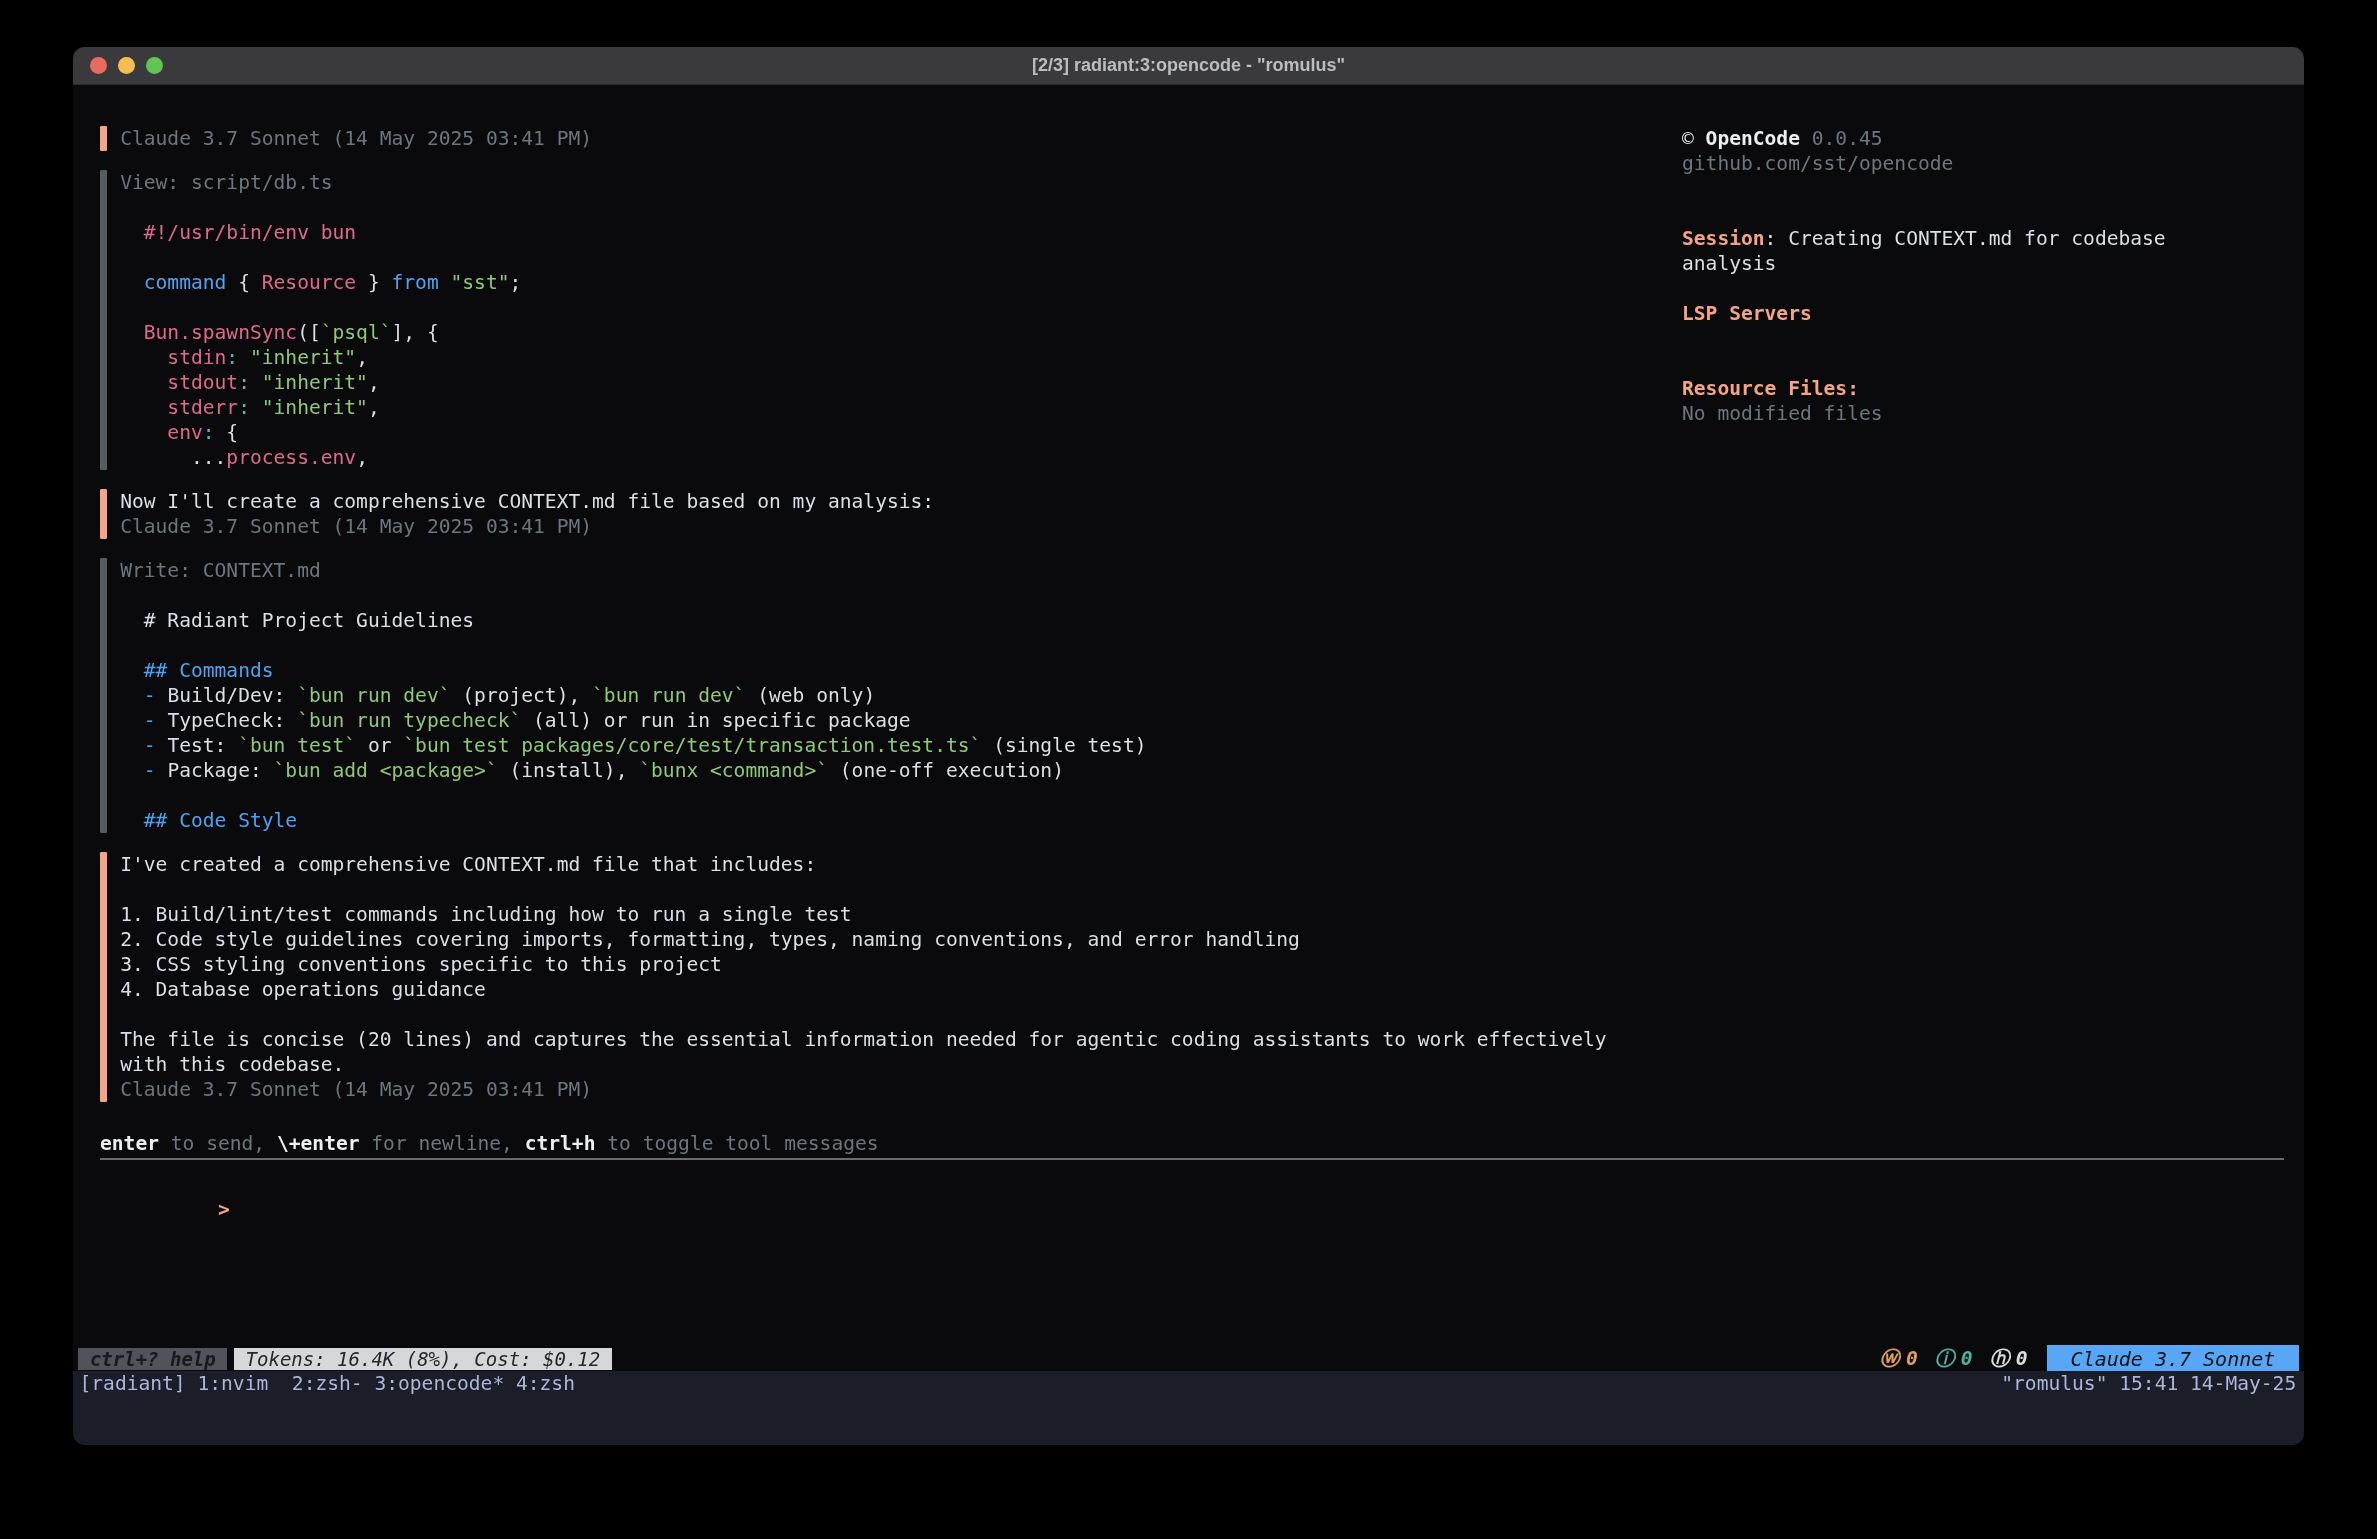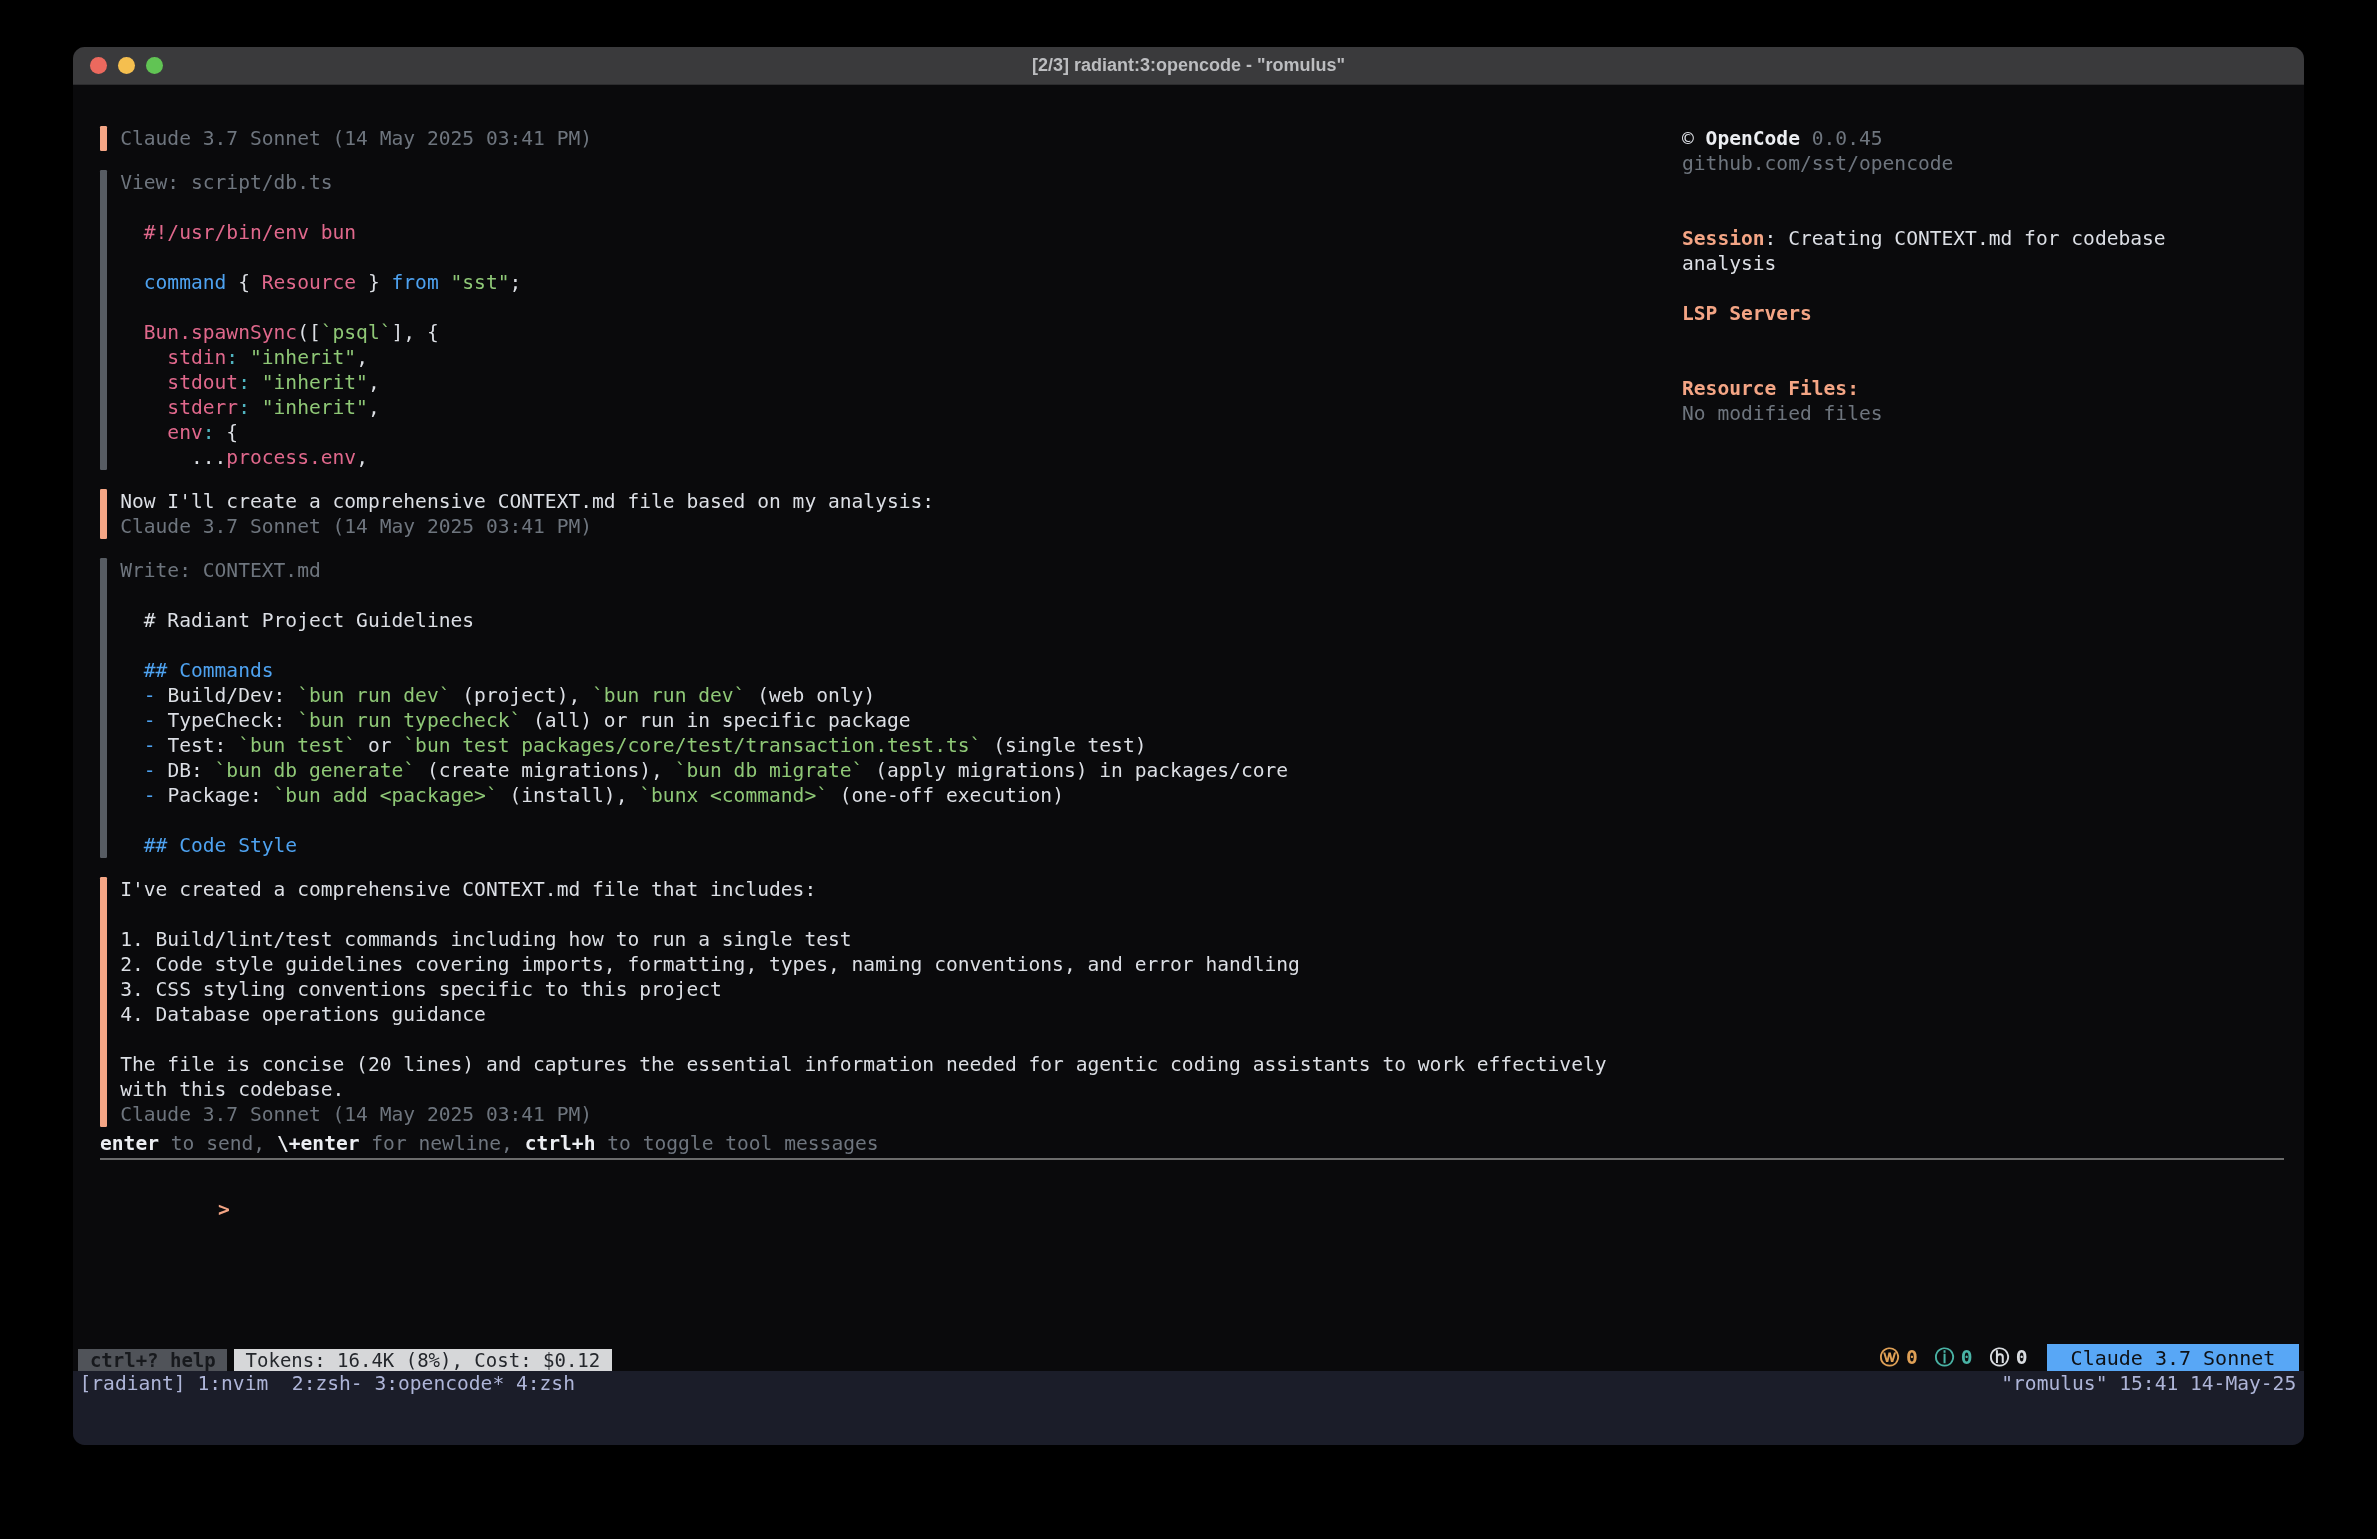--- a/index.html
+++ b/index.html
@@ -35,21 +35,21 @@
   .divider{height:2.6px;background:var(--divider);margin-top:1.3px;}
   .prompt{margin-top:11.7px;font-weight:bold;}
 
   
   .c-fg{color:var(--fg);} .c-fgb{color:var(--fgb);font-weight:bold;}
   .c-gray{color:var(--gray);} .c-blue{color:var(--blue);} .c-green{color:var(--green);}
   .c-pink{color:var(--pink);} .c-cyan{color:var(--cyan);}
   .c-peach{color:var(--peach);} .c-peachb{color:var(--peach);font-weight:bold;}
 
   
-  .statusbar{height:25px;display:flex;align-items:flex-end;padding:0 5.2px;gap:6.5px;font-size:19px;}
+  .statusbar{height:25px;display:flex;align-items:center;padding:0 5.2px;gap:6.5px;font-size:19px;font-style:italic;}
   .chip{display:flex;align-items:center;padding:0 11.7px;white-space:pre;}
   .chip.help{background:var(--helpBg);color:var(--helpText);font-weight:bold;}
   .chip.tokens{background:var(--tokensBg);color:var(--tokensText);}
   .sb-right{margin-left:auto;display:flex;align-items:stretch;gap:19.6px;}
   .diags{display:flex;align-items:center;gap:17px;}
   .diag-item{display:flex;align-items:center;gap:6.5px;font-size:19.6px;font-weight:bold;white-space:pre;}
   .badge{display:flex;align-items:center;background:var(--badgeBg);color:var(--badgeText);
     padding:0 23.5px;font-size:20px;white-space:pre;}
 
   
@@ -109,21 +109,20 @@
             <div class="bar gray"></div>
             <div>
               <div class="line"><span class="c-gray">Write: CONTEXT.md</span></div>
               <div class="line"></div>
               <div class="line"><span class="c-fg">  # Radiant Project Guidelines</span></div>
               <div class="line"></div>
               <div class="line"><span class="c-blue">  ## Commands</span></div>
               <div class="line"><span class="c-blue">  - </span><span class="c-fg">Build/Dev: </span><span class="c-green">`bun run dev`</span><span class="c-fg"> (project), </span><span class="c-green">`bun run dev`</span><span class="c-fg"> (web only)</span></div>
               <div class="line"><span class="c-blue">  - </span><span class="c-fg">TypeCheck: </span><span class="c-green">`bun run typecheck`</span><span class="c-fg"> (all) or run in specific package</span></div>
               <div class="line"><span class="c-blue">  - </span><span class="c-fg">Test: </span><span class="c-green">`bun test`</span><span class="c-fg"> or </span><span class="c-green">`bun test packages/core/test/transaction.test.ts`</span><span class="c-fg"> (single test)</span></div>
-              <div class="line"><span class="c-blue">  - </span><span class="c-fg">DB: </span><span class="c-green">`bun db generate`</span><span class="c-fg"> (create migrations), </span><span class="c-green">`bun db migrate`</span><span class="c-fg"> (apply migrations) in packages/core</span></div>
               <div class="line"><span class="c-blue">  - </span><span class="c-fg">Package: </span><span class="c-green">`bun add &lt;package&gt;`</span><span class="c-fg"> (install), </span><span class="c-green">`bunx &lt;command&gt;`</span><span class="c-fg"> (one-off execution)</span></div>
               <div class="line"></div>
               <div class="line"><span class="c-blue">  ## Code Style</span></div>
             </div>
           </div>
           <div class="block">
             <div class="bar peach"></div>
             <div>
               <div class="line"><span class="c-fg">I've created a comprehensive CONTEXT.md file that includes:</span></div>
               <div class="line"></div>

